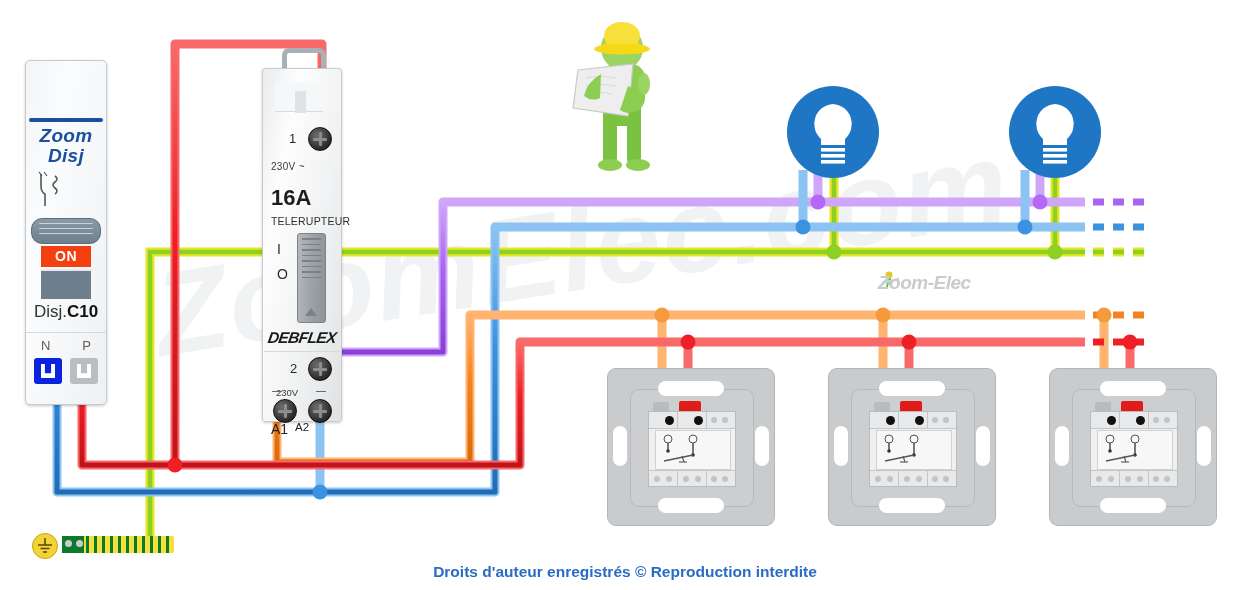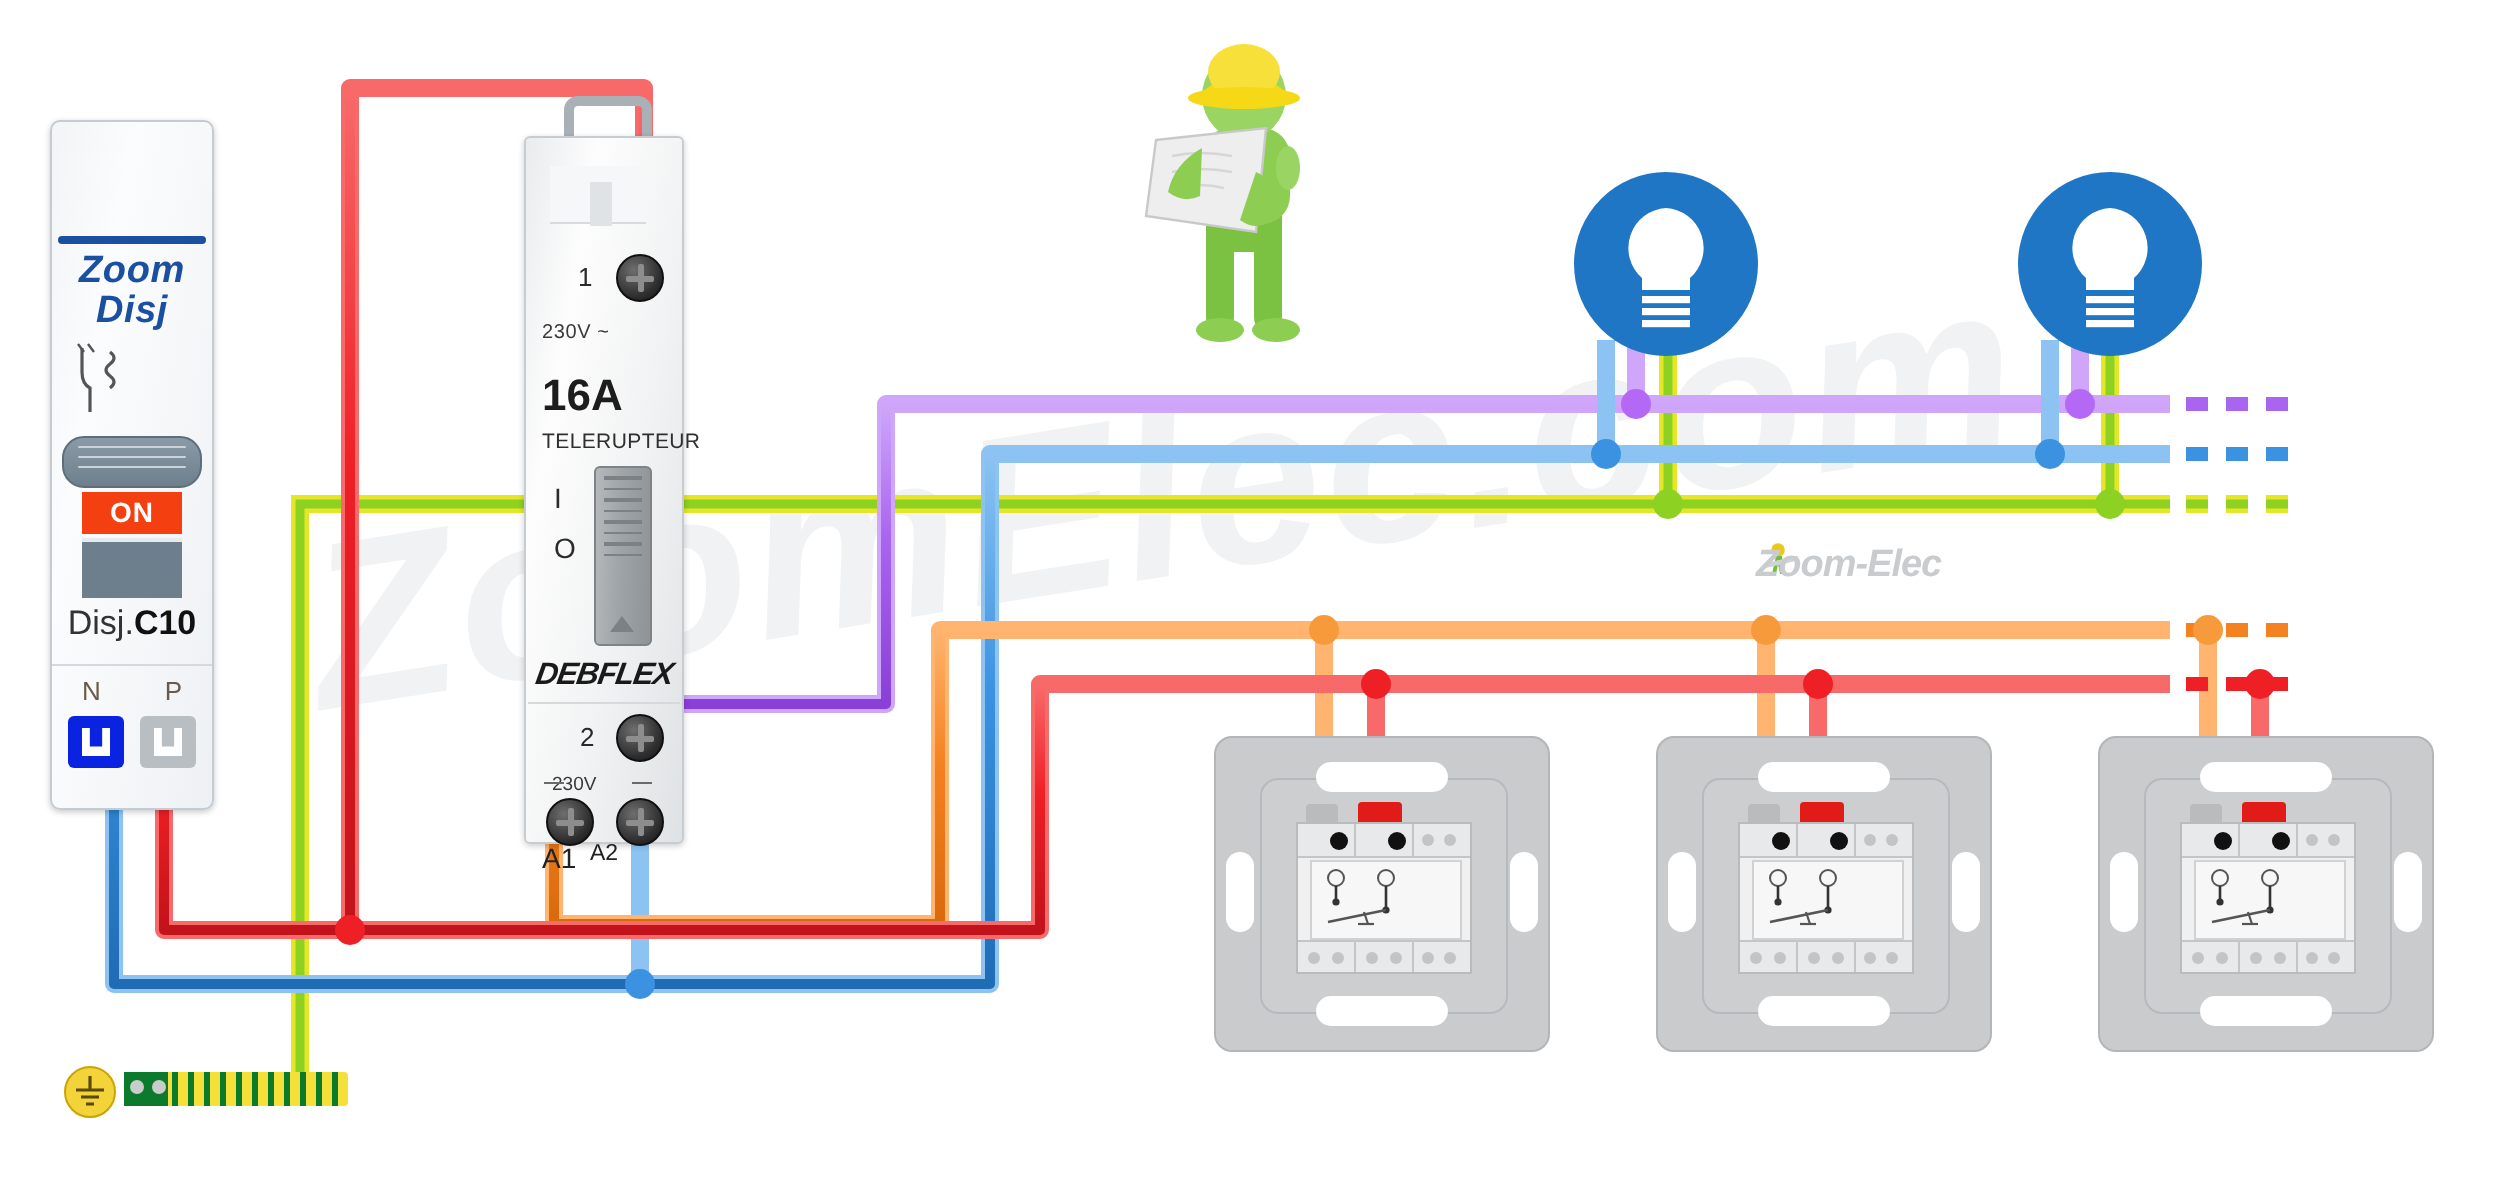--- a/index.html
+++ b/index.html
@@ -495,14 +495,15 @@
     </div>
     <div class="eb-bar">
       <div class="lead"></div>
       <div class="holes">
           <b></b>
           <b></b>
         </div>
     </div>
   </div>
 
+  <div class="footer">Droits d'auteur enregistrés © Reproduction interdite</div>
 
 </div>
 
 </body></html>

